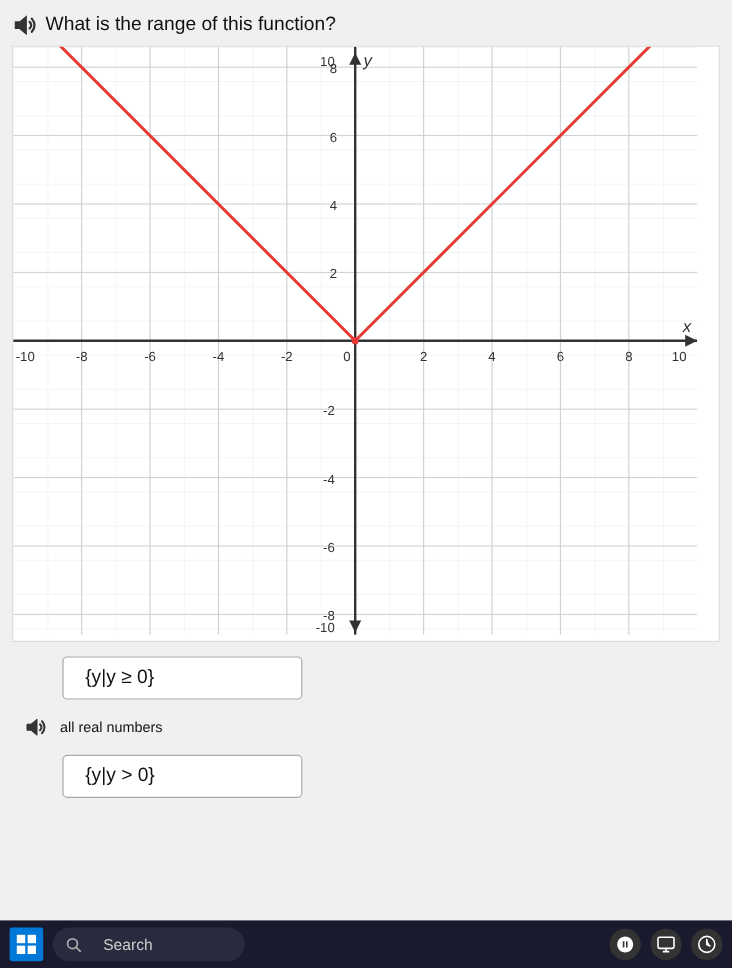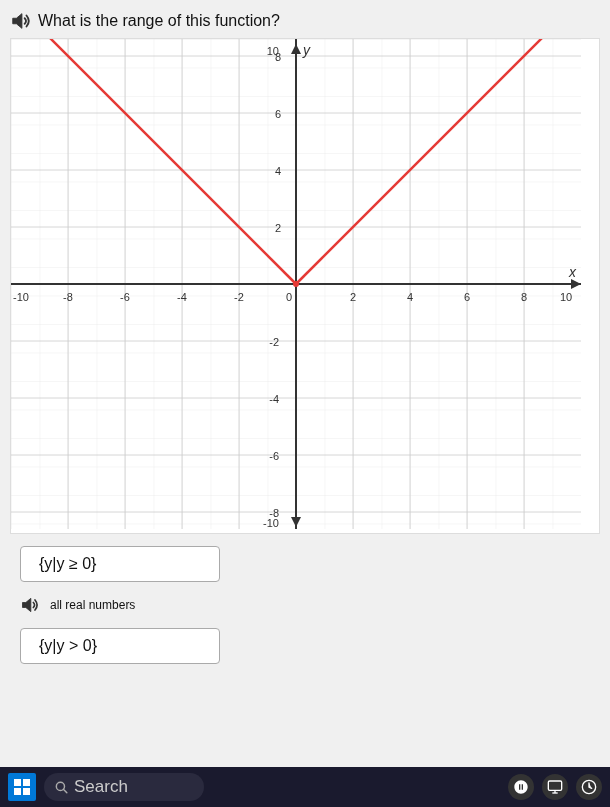--- a/index.html
+++ b/index.html
@@ -55,20 +55,21 @@
 
     .answer-box {
       border: 1.5px solid #aaa;
       border-radius: 4px;
       padding: 8px 18px;
       font-size: 16px;
       background: #fff;
       min-width: 200px;
       color: #111;
       cursor: pointer;
+      margin-left: 32px;
     }
 
     .answer-plain {
       font-size: 12px;
       color: #111;
       padding: 6px 0;
     }
 
     .speaker-small {
       width: 20px;
@@ -106,21 +107,22 @@
       display: flex;
       align-items: center;
       padding: 0 10px;
       gap: 6px;
       flex: 1;
       max-width: 160px;
     }
 
     .taskbar-search-text {
       color: #ccc;
-      font-size: 17px;
+      font-size: 13px;
+      margin-left: 12px;
     }
 
     .taskbar-right {
       margin-left: auto;
       display: flex;
       align-items: center;
       gap: 8px;
     }
 
     .taskbar-icon-circle {

